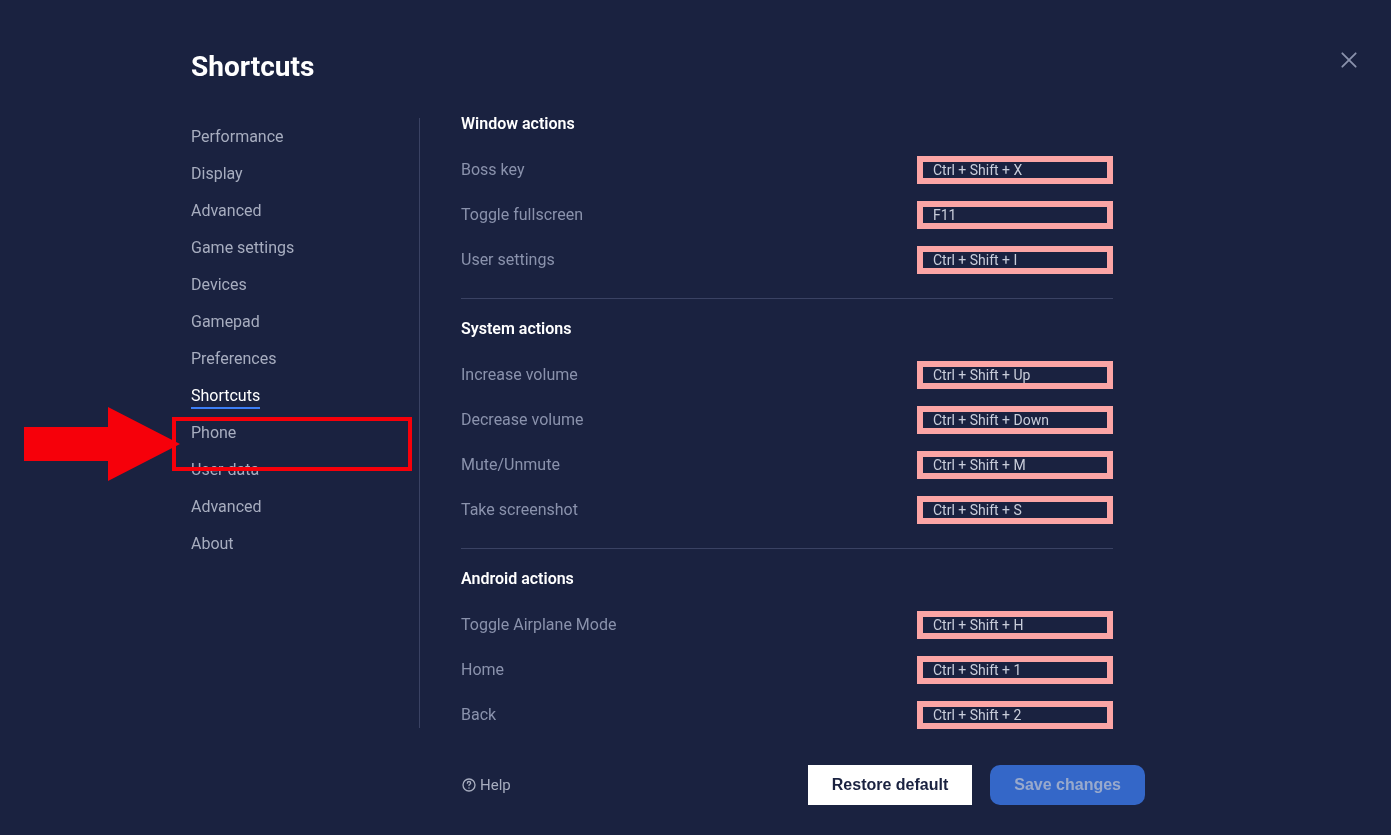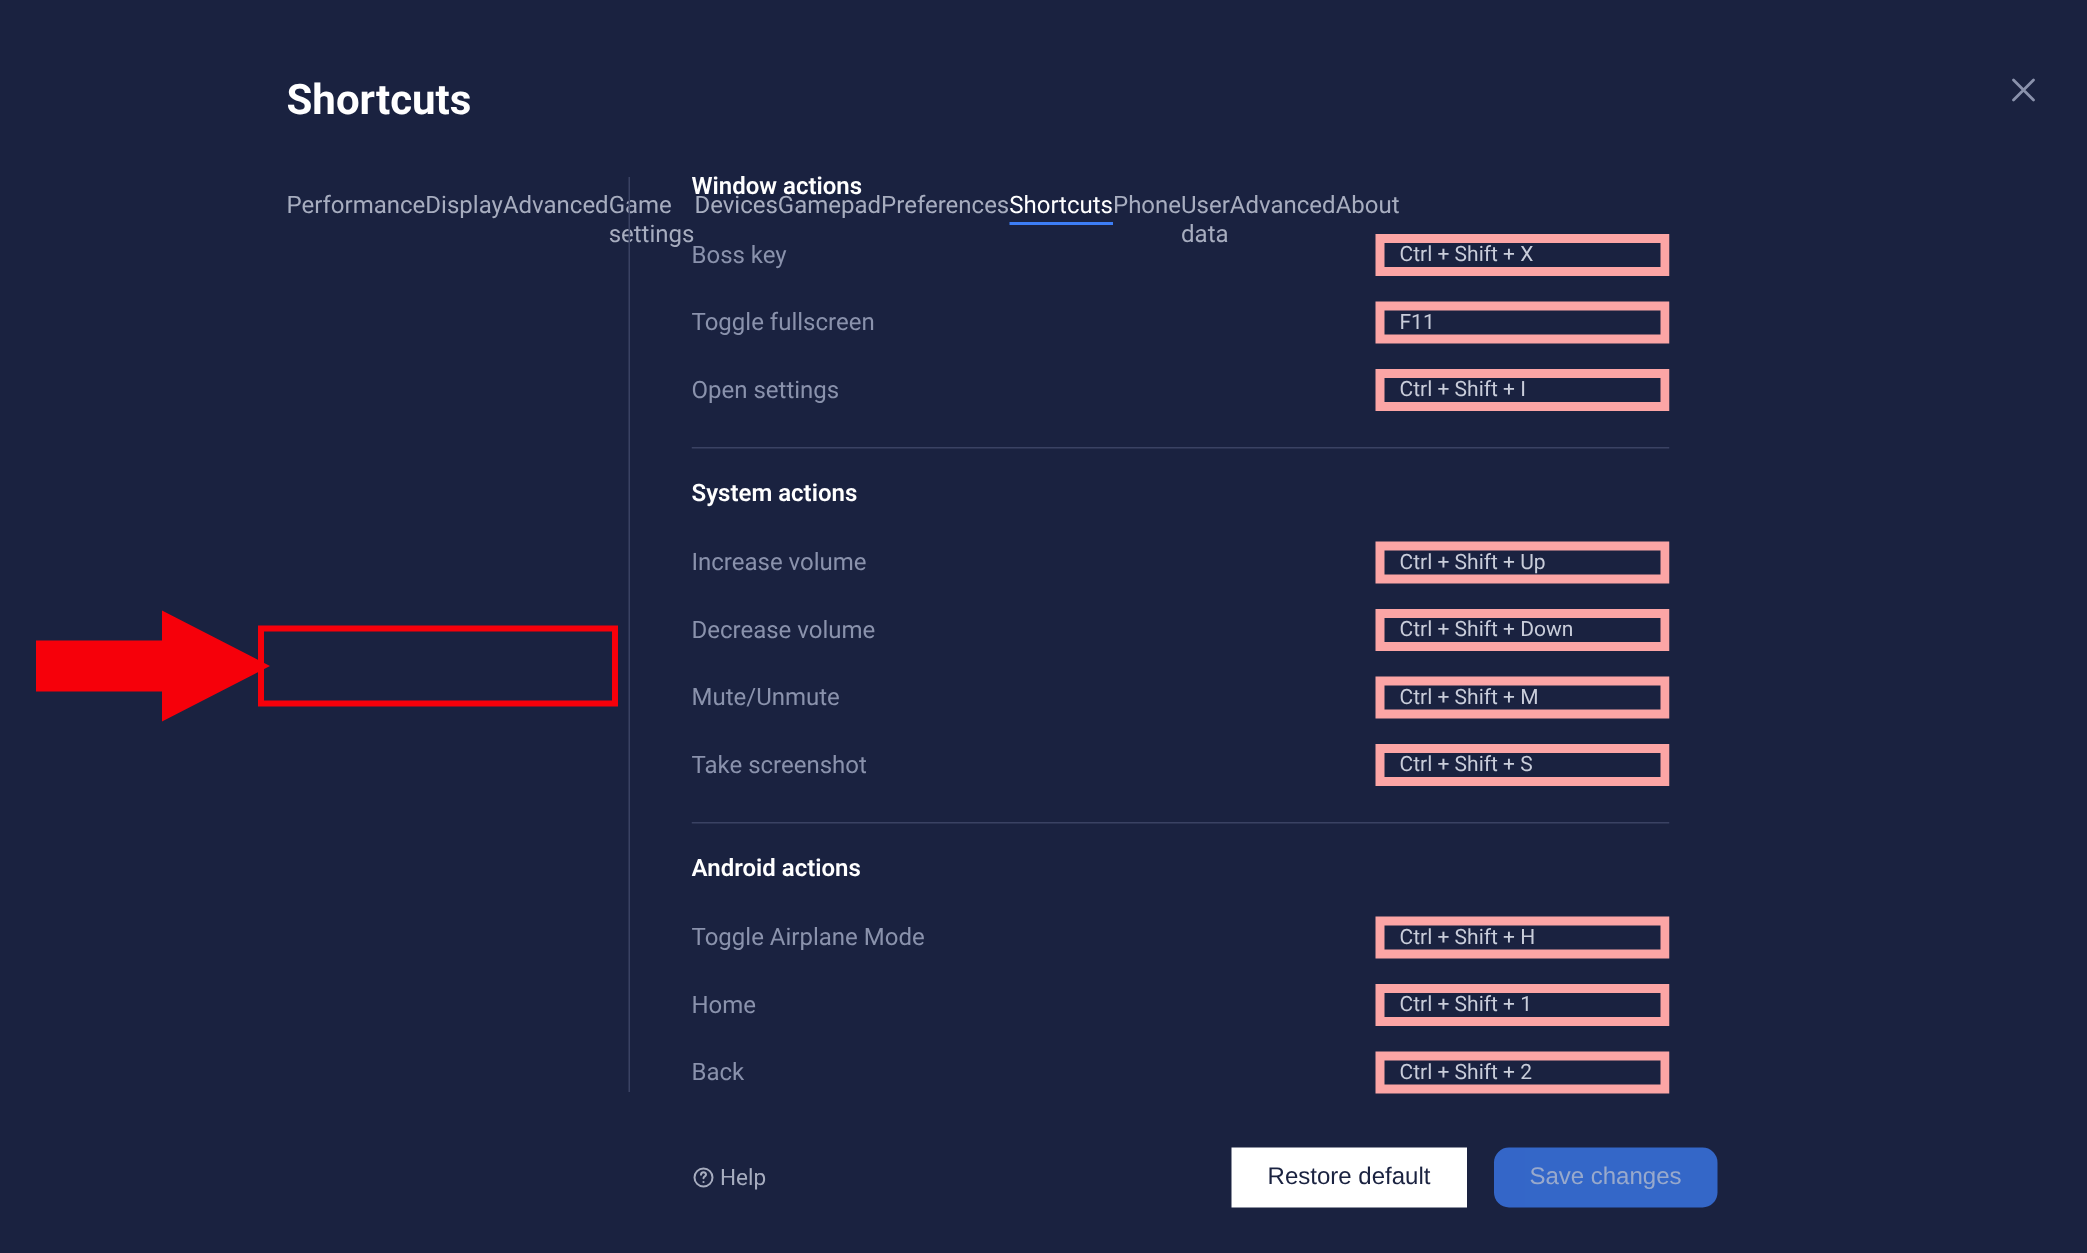--- a/index.html
+++ b/index.html
@@ -29,20 +29,21 @@
     font-size: 28px;
     font-weight: 700;
     color: #ffffff;
   }
   .sidebar {
     position: absolute;
     top: 118px;
     left: 191px;
     width: 228px;
     display: flex;
+    flex-direction: column;
   }
   .sidebar-item {
     font-size: 16px;
     color: #a7adbf;
     padding: 9px 0;
     cursor: pointer;
   }
   .sidebar-item.active {
     color: #ffffff;
   }
@@ -117,21 +118,21 @@
     color: #a7adbf;
     font-size: 15px;
     cursor: pointer;
   }
   .help svg { width: 16px; height: 16px; }
   .footer-buttons { display: flex; gap: 18px; }
   .btn {
     height: 40px;
     padding: 0 24px;
     font-size: 16px;
-    font-weight: 400;
+    font-weight: 700;
     border: none;
     cursor: pointer;
     display: flex;
     align-items: center;
     justify-content: center;
   }
   .btn-restore { background: #ffffff; color: #1a2240; }
   .btn-save { background: #3d7ef6; color: #c3d7fb; opacity: 0.75; border-radius: 10px; }
   
   .annotation-arrow {
@@ -182,21 +183,21 @@
     <div class="section-title">Window actions</div>
     <div class="row">
       <div class="row-label">Boss key</div>
       <div class="shortcut-field">Ctrl + Shift + X</div>
     </div>
     <div class="row">
       <div class="row-label">Toggle fullscreen</div>
       <div class="shortcut-field">F11</div>
     </div>
     <div class="row">
-      <div class="row-label">Open settings</div>
+      <div class="row-label">User settings</div>
       <div class="shortcut-field">Ctrl + Shift + I</div>
     </div>
     <div class="sep"></div>
     <div class="section-title">System actions</div>
     <div class="row">
       <div class="row-label">Increase volume</div>
       <div class="shortcut-field">Ctrl + Shift + Up</div>
     </div>
     <div class="row">
       <div class="row-label">Decrease volume</div>

